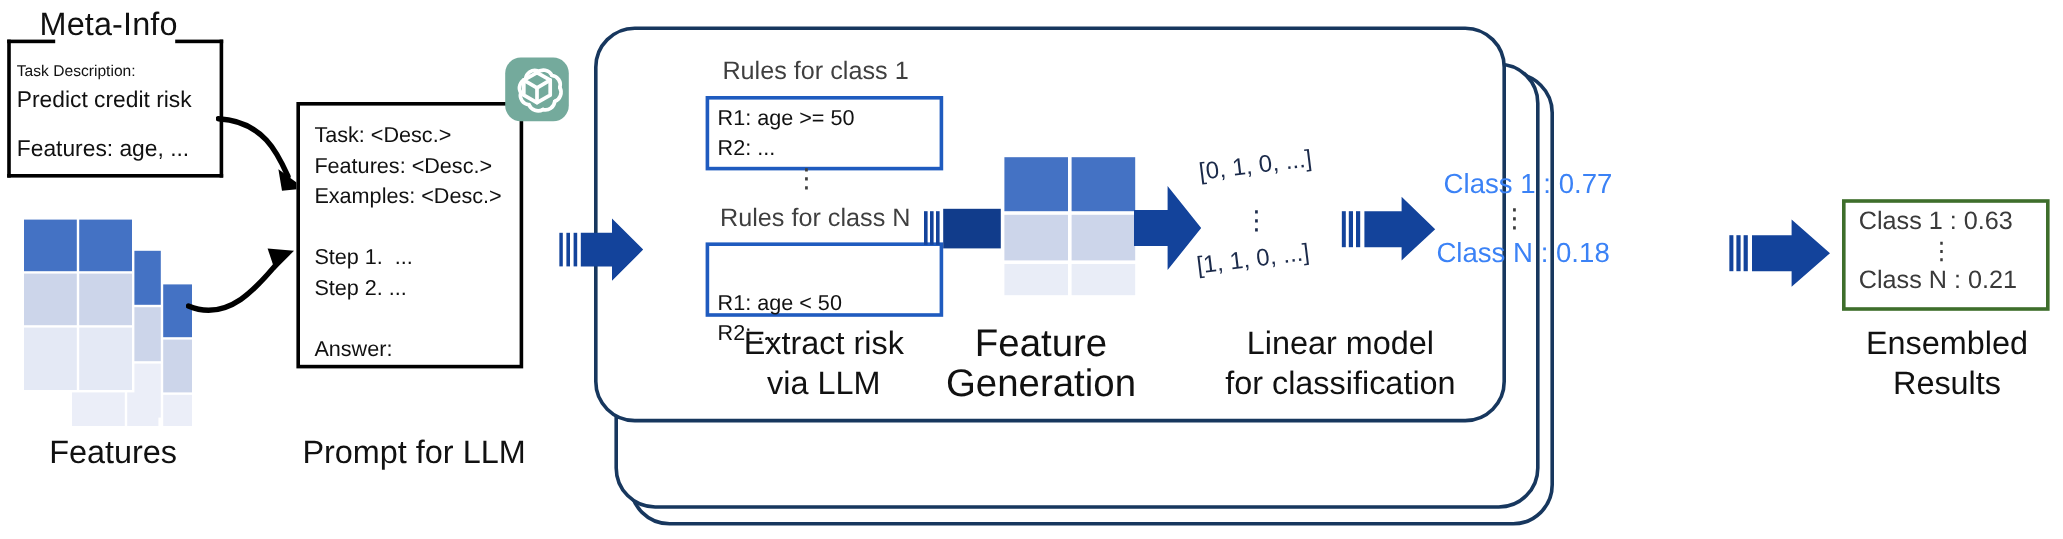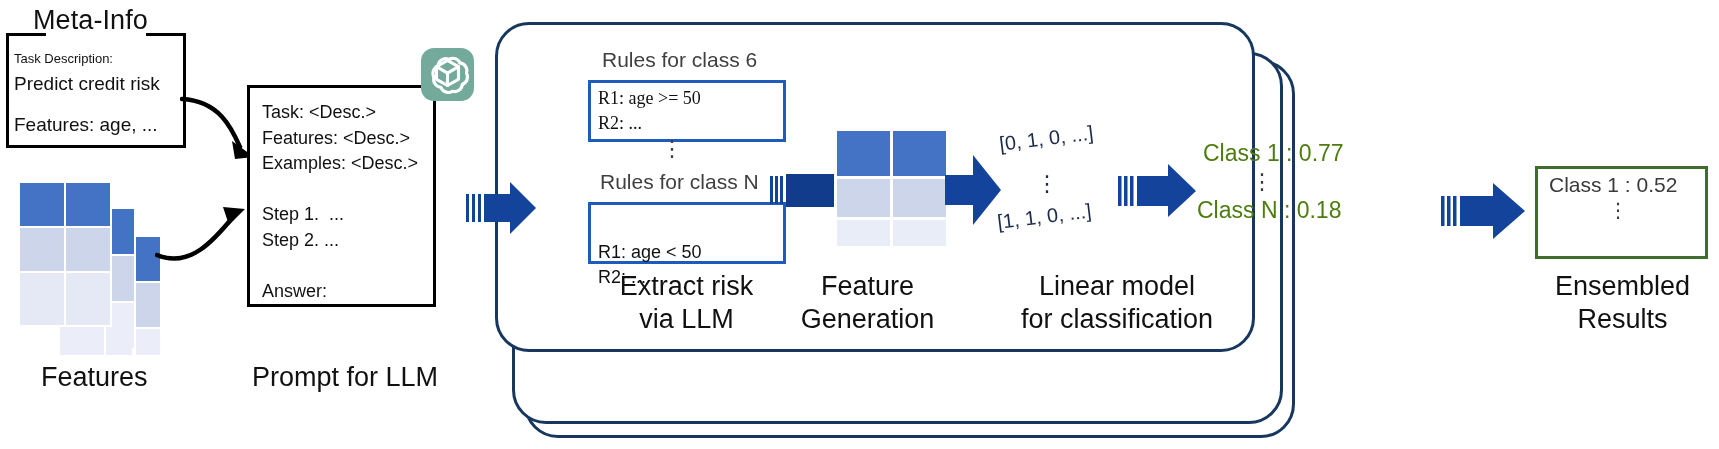--- a/index.html
+++ b/index.html
@@ -32,43 +32,43 @@
   #card-back2{left:524px;top:60px;width:771px;height:378px;}
   #card-back1{left:512px;top:52px;width:771px;height:372px;}
   #card-front{left:495px;top:22px;width:760px;height:330px;}
 
   
   .rule-title{font-size:21px;color:#3f3f3f;white-space:nowrap;}
   .rule-box{border:3px solid #1f5bbf;background:#fff;box-sizing:border-box;}
   .rule-lines{font-size:18px;line-height:25px;white-space:pre;color:#111;}
   #rules1-title{left:602px;top:48px;}
   #rules1-box{left:588px;top:80px;width:198px;height:62px;}
-  #rules1-lines{left:598px;top:86px;font-family:Liberation Serif, serif;}
+  #rules1-lines{left:598px;top:86px;}
   #rules-vdots{left:652px;top:145px;font-size:22px;color:#3f3f3f;letter-spacing:0;line-height:7px;text-align:center;width:40px;}
   #rulesN-title{left:600px;top:170px;}
   #rulesN-box{left:588px;top:202px;width:198px;height:62px;}
   #rulesN-lines{left:598px;top:208px;margin-top:32px;}
   #extract-label{left:579px;top:270px;width:215px;text-align:center;font-size:27px;line-height:33px;}
 
   
   .arrow{position:absolute;}
   .arrow svg{display:block;}
 
   
   #feat-grid{left:837px;top:131px;width:115px;height:115px;}
-  #feature-label{left:760px;top:270px;width:215px;text-align:center;font-size:27px;line-height:33px;}
+  #feature-label{left:760px;top:270px;width:215px;text-align:center;font-size:32px;line-height:33px;}
 
   
   .binvec{font-size:20px;color:#1b2a4a;white-space:nowrap;}
   #vec1{left:998px;top:133px;transform:rotate(-7deg);transform-origin:left top;}
   #vec-dots{left:1032px;top:180px;font-size:22px;color:#1b2a4a;line-height:7px;width:30px;text-align:center;}
   #vec2{left:996px;top:211px;transform:rotate(-7deg);transform-origin:left top;}
 
   
-  .score{font-size:23px;color:#4d7c0f;white-space:nowrap;}
+  .score{font-size:23px;color:#3b82f6;white-space:nowrap;}
   #score1{left:1203px;top:140px;}
   #score-dots{left:1247px;top:178px;font-size:22px;color:#3a3a3a;line-height:7px;width:30px;text-align:center;}
   #scoreN{left:1197px;top:197px;}
   #linear-label{left:972px;top:270px;width:290px;text-align:center;font-size:27px;line-height:33px;}
 
   
   #ens-box{left:1535px;top:166px;width:173px;height:93px;border:3px solid #3e6e2b;box-sizing:border-box;background:#fff;}
   .ens-line{font-size:21px;color:#3a3a3a;white-space:nowrap;}
   #ens1{left:1549px;top:173px;}
   #ens-dots{left:1603px;top:207px;font-size:20px;color:#3a3a3a;line-height:6px;width:30px;text-align:center;}
@@ -158,21 +158,21 @@
 
   <div class="arrow abs" style="left:466px;top:180px;">
     <svg width="72" height="56" viewBox="0 0 72 56">
       <rect x="0" y="14" width="3" height="28" fill="#13439b"></rect>
       <rect x="6" y="14" width="3" height="28" fill="#13439b"></rect>
       <rect x="12" y="14" width="3" height="28" fill="#13439b"></rect>
       <path d="M18 14 H44 V2 L70 28 L44 54 V42 H18 Z" fill="#13439b"></path>
     </svg>
   </div>
 
-  <div class="abs rule-title" id="rules1-title">Rules for class 6</div>
+  <div class="abs rule-title" id="rules1-title">Rules for class 1</div>
   <div class="abs rule-box" id="rules1-box"></div>
   <div class="abs rule-lines" id="rules1-lines">R1: age &gt;= 50
 R2: ...</div>
   <div class="abs" id="rules-vdots">⋮</div>
   <div class="abs rule-title" id="rulesN-title">Rules for class N</div>
   <div class="abs rule-box" id="rulesN-box"></div>
   <div class="abs rule-lines" id="rulesN-lines">R1: age &lt; 50
 R2: ...</div>
   <div class="abs" id="extract-label" style="white-space:pre-line;">Extract risk
 via LLM</div>
@@ -225,18 +225,19 @@
   <div class="arrow abs" style="left:1441px;top:180px;">
     <svg width="86" height="62" viewBox="0 0 86 62">
       <rect x="0" y="16" width="3.5" height="30" fill="#13439b"></rect>
       <rect x="6" y="16" width="3.5" height="30" fill="#13439b"></rect>
       <rect x="12" y="16" width="3.5" height="30" fill="#13439b"></rect>
       <path d="M19 16 H52 V3 L84 31 L52 59 V46 H19 Z" fill="#13439b"></path>
     </svg>
   </div>
 
   <div class="abs" id="ens-box"></div>
-  <div class="abs ens-line" id="ens1">Class 1 : 0.52</div>
+  <div class="abs ens-line" id="ens1">Class 1 : 0.63</div>
   <div class="abs" id="ens-dots">⋮</div>
+  <div class="abs ens-line" id="ensN">Class N : 0.21</div>
   <div class="abs" id="ens-label" style="white-space:pre-line;">Ensembled
 Results</div>
 
 </div>
 
 </body></html>

